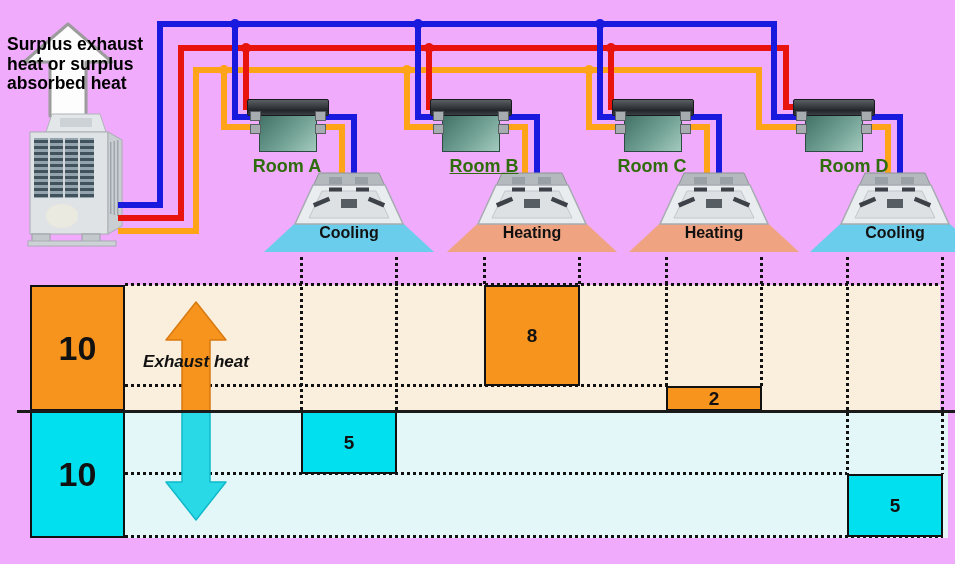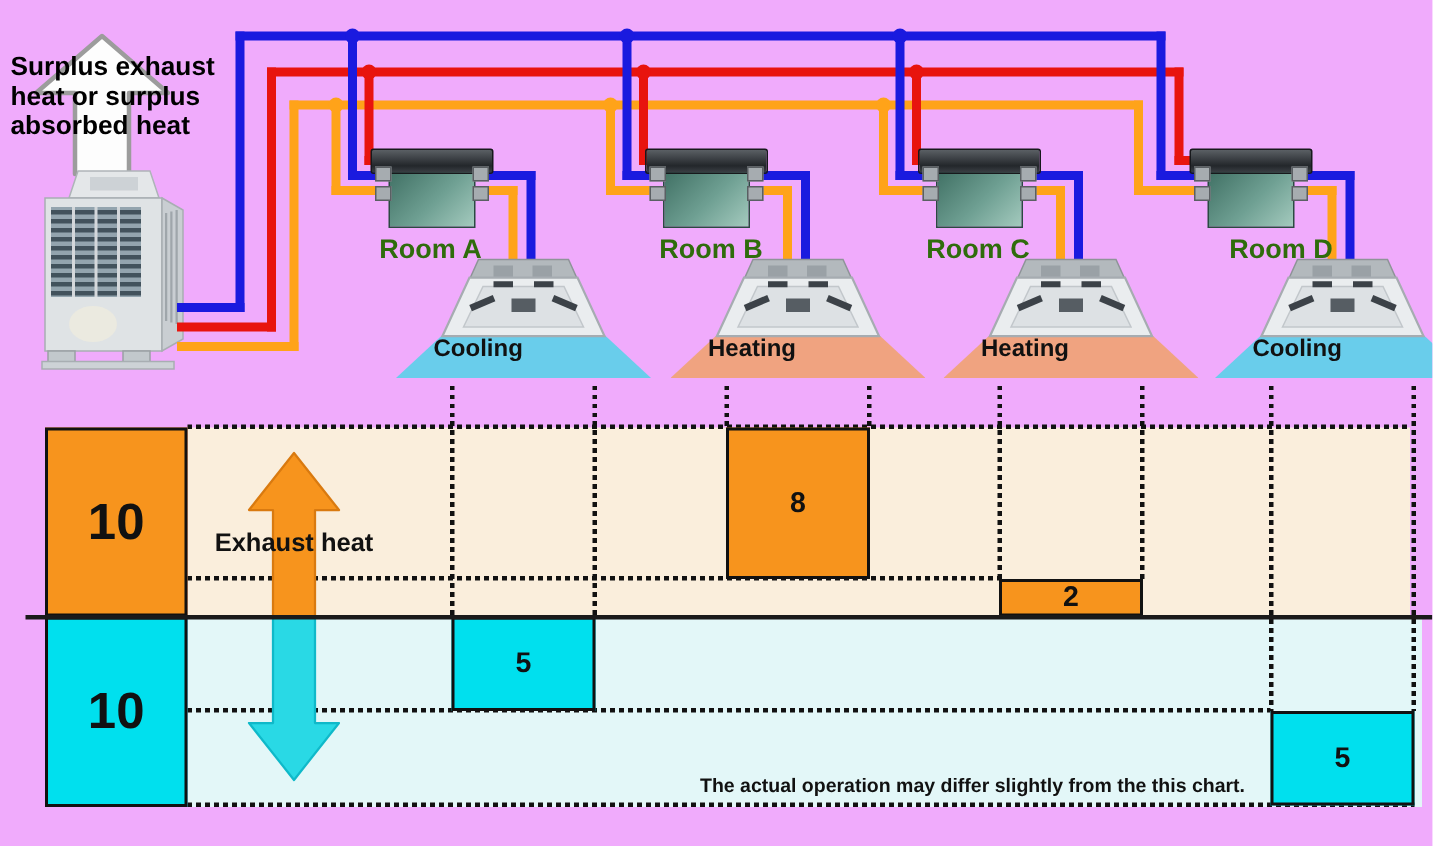--- a/index.html
+++ b/index.html
@@ -9,21 +9,21 @@
   .pipe{position:absolute;}
   .dot{position:absolute;width:10px;height:10px;border-radius:50%;}
   .branch-lid{position:absolute;background:linear-gradient(180deg,#5a5f64 0%,#23272b 70%,#3a3f44 100%);
               border:1px solid #17191c;border-radius:2px;}
   .branch-body{position:absolute;background:linear-gradient(135deg,#3f6f63 0%,#6fa093 55%,#a4cabe 100%);
                border:1px solid #2b4a42;}
   .nub{position:absolute;width:9px;height:8px;background:#a6acb0;border:1px solid #5a5f63;}
   .room-label{position:absolute;width:130px;text-align:center;font-weight:bold;font-size:18px;}
   .cone{position:absolute;width:170px;height:52px;-webkit-clip-path:polygon(33% 0,67% 0,100% 100%,0 100%);
         clip-path:polygon(33% 0,67% 0,100% 100%,0 100%);}
-  .mode-label{position:absolute;width:120px;text-align:left;font-weight:bold;font-size:16px;color:#111;}
+  .mode-label{position:absolute;width:120px;text-align:center;font-weight:bold;font-size:16px;color:#111;}
   .hdots{position:absolute;height:3px;background:repeating-linear-gradient(90deg,#111 0 3px,transparent 3px 6px);}
   .vdots{position:absolute;width:3px;background:repeating-linear-gradient(180deg,#111 0 3px,transparent 3px 6px);}
   .band{position:absolute;}
   .total-box{position:absolute;width:95px;border:2px solid #111;box-sizing:border-box;
              display:flex;align-items:center;justify-content:center;
              font-weight:bold;font-size:34px;color:#111;}
   .bar{position:absolute;border:2px solid #111;box-sizing:border-box;display:flex;
        align-items:center;justify-content:center;font-weight:bold;font-size:19px;color:#111;}
   .flow-label{position:absolute;text-align:center;font-weight:bold;font-size:17px;color:#111;line-height:20px;}
   .surplus-text{position:absolute;left:7px;top:35px;width:150px;font-weight:bold;font-size:17.5px;
@@ -167,21 +167,21 @@
             <rect x="40" y="15.5" width="13" height="4" fill="#3c4248"></rect>
             <rect x="67" y="15.5" width="13" height="4" fill="#3c4248"></rect>
             <rect x="52" y="27" width="16" height="9" fill="#565d63"></rect>
           </svg></div>
         <div class="branch-body" style="left: 442px; top: 112px; width: 56px; height: 38px;"></div>
         <div class="branch-lid" style="left: 430px; top: 99px; width: 80px; height: 15px;"></div>
         <div class="nub" style="left: 433px; top: 111px;"></div>
         <div class="nub" style="left: 433px; top: 124px;"></div>
         <div class="nub" style="left: 498px; top: 111px;"></div>
         <div class="nub" style="left: 498px; top: 124px;"></div>
-        <div class="room-label" style="left: 409px; top: 156px; color: rgb(47, 108, 12);">Room B</div>
+        <div class="room-label" style="left: 419px; top: 156px; color: rgb(47, 108, 12); text-decoration: underline;">Room B</div>
         <div class="mode-label" style="left: 472px; top: 224px;">Heating</div>
       </div>
       <div class="abs" style="left: 0px; top: 0px;">
         <div class="cone" style="left: 629px; top: 200px; background: rgba(240, 160, 64, 0.66);"></div>
         <div class="abs" style="left: 654px; top: 172px; width: 120px; height: 64px;"><svg width="120" height="64" viewBox="0 0 120 64">
             <polygon points="30,1 90,1 99,21 21,21" fill="#b3b9bd" stroke="#8e9498"></polygon>
             <rect x="40" y="5" width="13" height="10" fill="#9aa1a6"></rect>
             <rect x="66" y="5" width="13" height="10" fill="#9aa1a6"></rect>
             <polygon points="6,52 24,13 96,13 114,52" fill="#eaedef" stroke="#a6acb1" stroke-width="1.5"></polygon>
             <polygon points="20,46 33,19 87,19 100,46" fill="#dde1e4" stroke="#c2c7cb"></polygon>
@@ -241,28 +241,27 @@
       <div class="vdots" style="left: 665px; top: 257px; height: 129px;"></div>
       <div class="vdots" style="left: 760px; top: 257px; height: 129px;"></div>
       <div class="vdots" style="left: 846px; top: 257px; height: 217px;"></div>
       <div class="vdots" style="left: 941px; top: 257px; height: 217px;"></div>
     </div>
 
   <svg class="abs" style="left:156px;top:296px;" width="80" height="230" viewBox="0 0 80 230">
     <polygon points="40,6 70,44 54,44 54,115 26,115 26,44 10,44" fill="#f7941d" stroke="#d97a10" stroke-width="1.5" stroke-linejoin="round"></polygon>
     <polygon points="26,115 54,115 54,186 70,186 40,224 10,186 26,186" fill="#29d9e5" stroke="#0fb9c9" stroke-width="1.5" stroke-linejoin="round"></polygon>
   </svg>
-  <div class="flow-label" style="left:116px;top:352px;width:160px;">Exhaust heat</div>
+  <div class="flow-label" style="left:116px;top:352px;width:160px;font-style:italic;">Exhaust heat</div>
 
   <div class="total-box" style="left: 30px; top: 285px; height: 126px; background: rgb(247, 148, 29);">10</div>
   <div class="total-box" style="left: 30px; top: 411px; height: 127px; background: rgb(0, 224, 238);">10</div>
 
   <div id="bars" class="abs" style="left:0;top:0;">
       <div class="bar" style="left: 301px; top: 411px; width: 96px; height: 63px; background: rgb(0, 224, 238);">5</div>
       <div class="bar" style="left: 484px; top: 285px; width: 96px; height: 101px; background: rgb(247, 148, 29);">8</div>
       <div class="bar" style="left: 666px; top: 386px; width: 96px; height: 25px; background: rgb(247, 148, 29);">2</div>
       <div class="bar" style="left: 847px; top: 474px; width: 96px; height: 63px; background: rgb(0, 224, 238);">5</div>
     </div>
 
   <div class="axis" style="left:17px;top:410px;width:938px;height:3px;"></div>
 
-  <div class="note">The actual operation may differ slightly from the this chart.</div>
 </div>
 
 </body></html>

